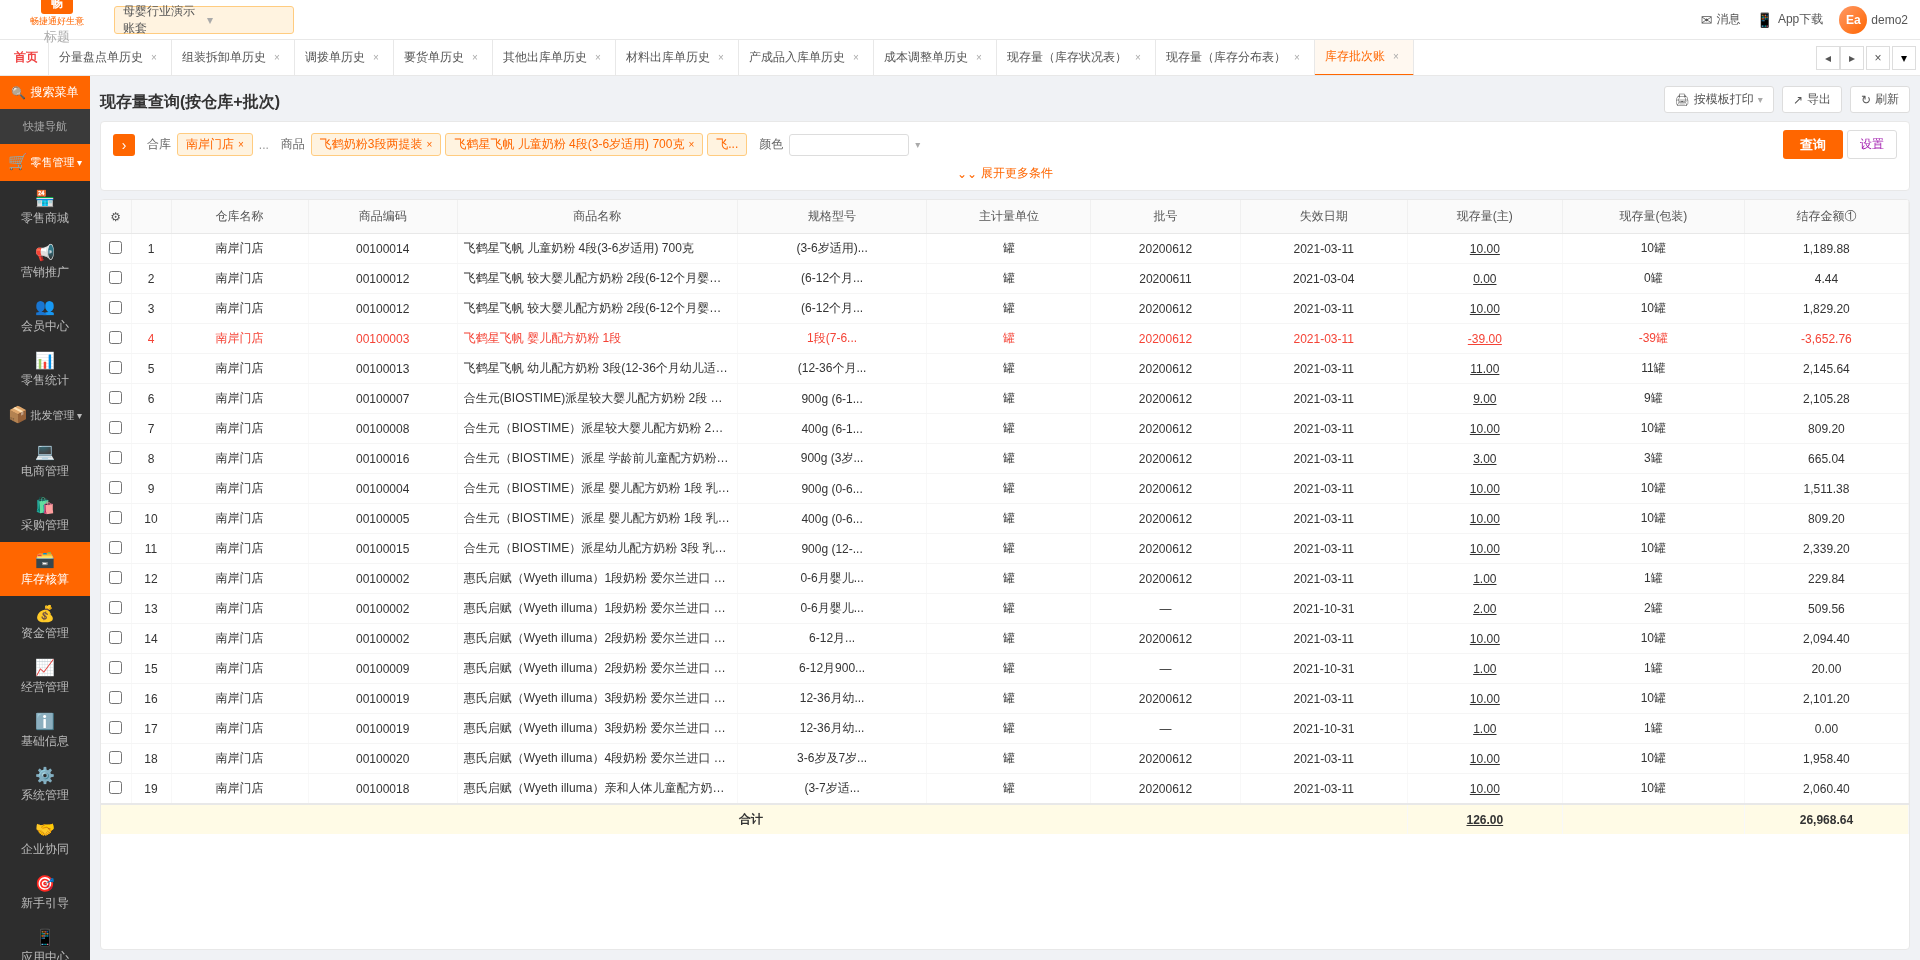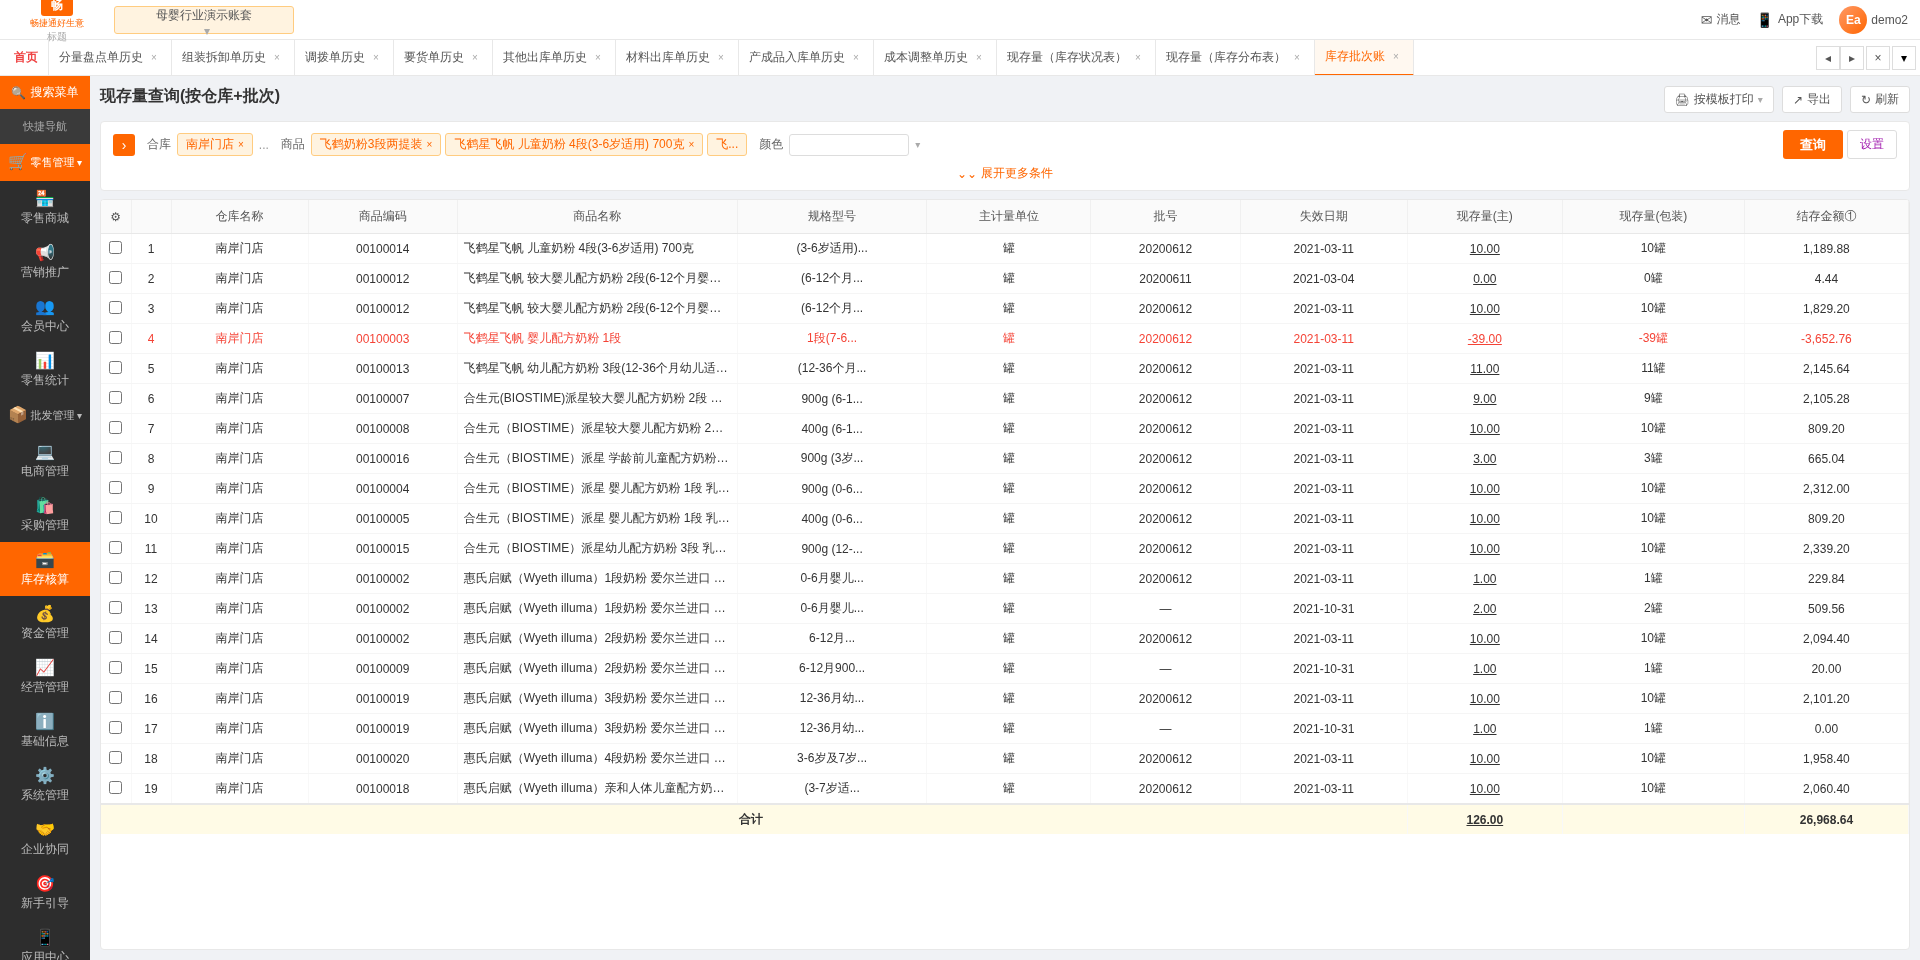--- a/index.html
+++ b/index.html
@@ -19,21 +19,20 @@
       width: 32px; height: 20px; background: #ff6600;
       border-radius: 3px; display: flex; align-items: center; justify-content: center;
       color: #fff; font-size: 10px; font-weight: bold;
     }
     .logo-text { font-size: 9px; color: #ff6600; margin-top: 1px; }
     .tab-select-area {
       display: flex; align-items: center; background: #fff3e0;
       border: 1px solid #ffcc80; border-radius: 3px; padding: 0 8px;
       height: 28px; cursor: pointer; font-size: 12px; color: #555;
       min-width: 180px;
-      flex-direction: column;
     }
     .tab-select-area span { flex: 1; }
     .tab-select-area .arrow { color: #aaa; margin-left: 6px; }
 
     .top-right {
       margin-left: auto; display: flex; align-items: center; gap: 16px;
     }
     .top-right-item {
       display: flex; align-items: center; gap: 4px; color: #555; cursor: pointer;
     }
@@ -111,21 +110,21 @@
     .sidebar-item.has-arrow .si-label { font-size: 11px; }
 
     
     .content-area {
       flex: 1; overflow: hidden; display: flex; flex-direction: column;
       padding: 10px;
     }
 
     
     .page-header {
-      display: flex; align-items: flex-start; justify-content: space-between;
+      display: flex; align-items: flex-end; justify-content: space-between;
       margin-bottom: 8px;
     }
     .page-title { font-size: 16px; font-weight: bold; color: #333; }
     .header-actions { display: flex; align-items: center; gap: 8px; }
     .btn-template {
       display: flex; align-items: center; gap: 4px; padding: 4px 10px;
       border: 1px solid #ddd; background: #fff; border-radius: 3px; cursor: pointer;
       font-size: 12px; color: #555;
     }
     .btn-export {
@@ -230,21 +229,21 @@
   </style>
 </head>
 <body>
 
 <div class="top-bar">
   <div class="logo-area">
     <div class="logo-icon">
       <span>畅</span>
     </div>
     <div class="logo-text">畅捷通好生意</div>
-    <div style="font-size:10px;color:#aaa;">标题</div>
+    <div style="font-size:13px;color:#aaa;">标题</div>
   </div>
   <div class="tab-select-area">
     <span>母婴行业演示账套</span>
     <span class="arrow">▾</span>
   </div>
   <div class="top-right">
     <div class="top-right-item">
       <span class="icon">✉</span>
       <span>消息</span>
     </div>
@@ -624,21 +623,21 @@
       <td>9</td>
       <td>南岸门店</td>
       <td>00100004</td>
       <td style="text-align:left;max-width:280px;overflow:hidden;text-overflow:ellipsis;white-space:nowrap;">合生元（BIOSTIME）派星 婴儿配方奶粉 1段 乳铁蛋白的...</td>
       <td>900g (0-6...</td>
       <td>罐</td>
       <td>20200612</td>
       <td>2021-03-11</td>
       <td class="underline">10.00</td>
       <td class="">10罐</td>
-      <td class="">2,312.00</td>
+      <td class="">1,511.38</td>
     </tr>
               <tr>
       <td style="text-align:center;">
         <input type="checkbox" style="">
       </td>
       <td>10</td>
       <td>南岸门店</td>
       <td>00100005</td>
       <td style="text-align:left;max-width:280px;overflow:hidden;text-overflow:ellipsis;white-space:nowrap;">合生元（BIOSTIME）派星 婴儿配方奶粉 1段 乳铁蛋白的...</td>
       <td>400g (0-6...</td>

